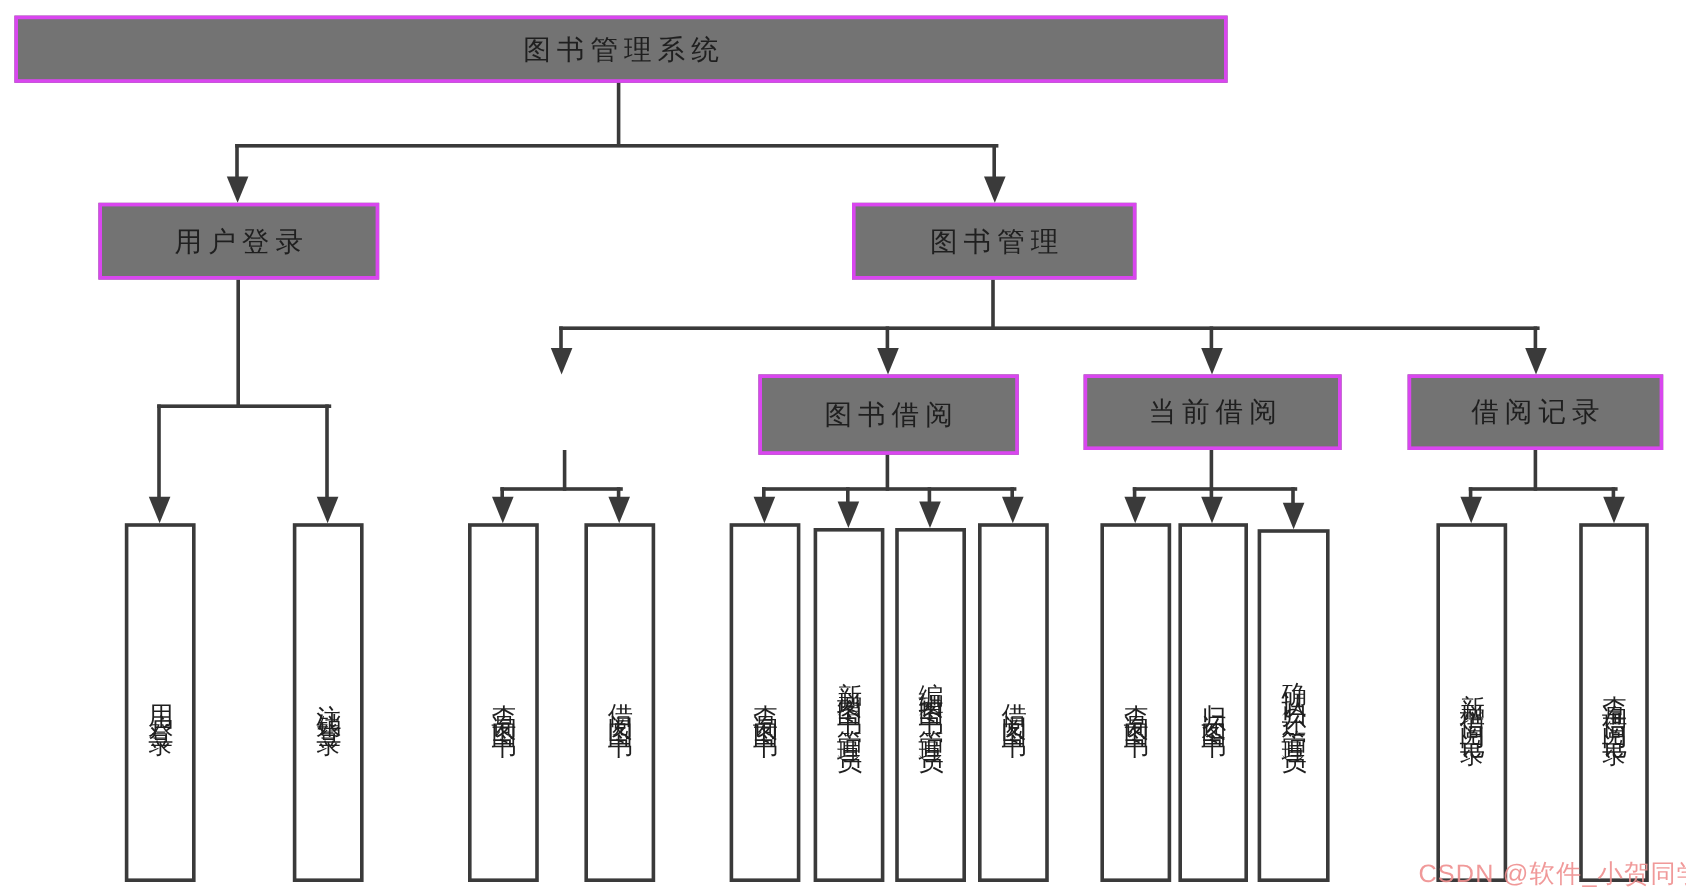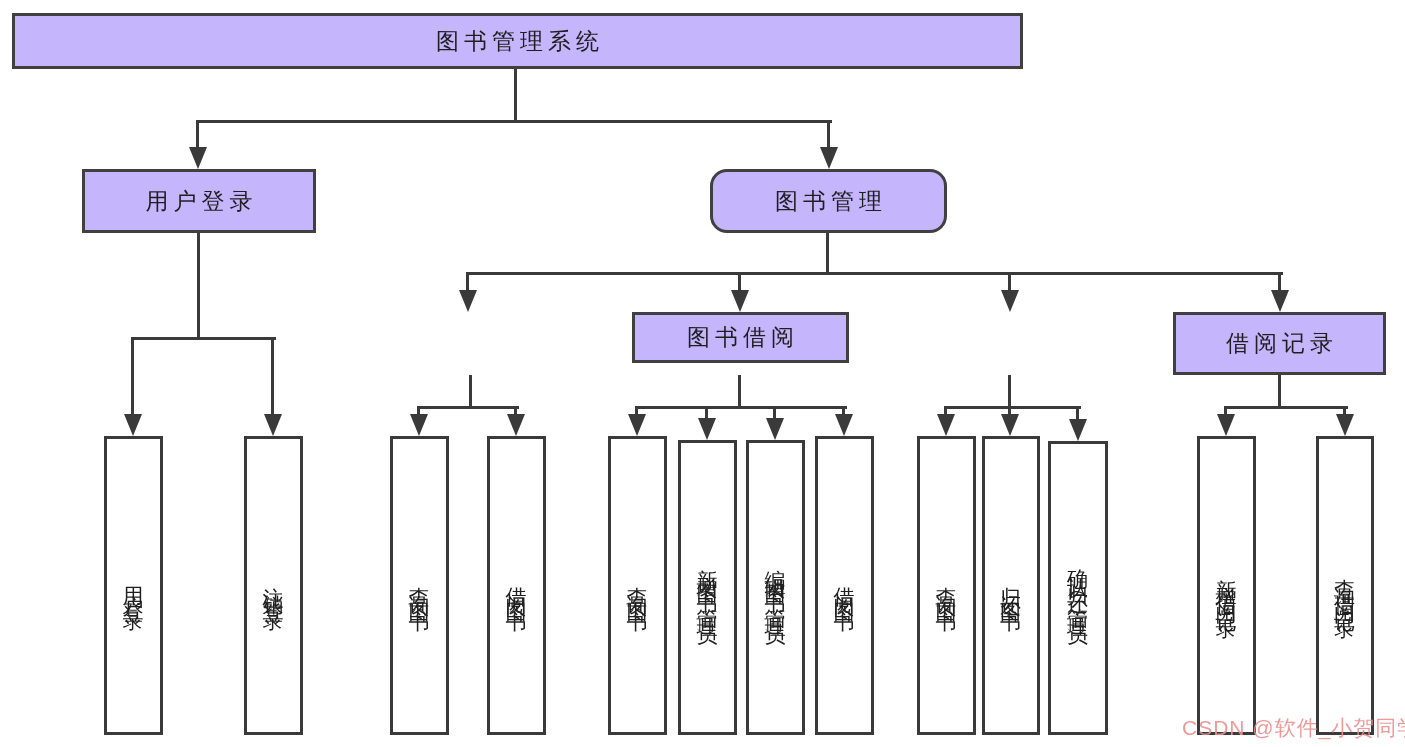--- a/index.html
+++ b/index.html
@@ -8,22 +8,22 @@
   #stage {
     position: relative;
     width: 1405px;
     height: 747px;
     background: #ffffff;
     overflow: hidden;
   }
   
   .hbox {
     position: absolute;
-    border: 3px solid #404040;
-    background: #c4b5fd;
+    border: 3px solid #d946ef;
+    background: #737373;
     display: flex;
     align-items: center;
     justify-content: center;
     font-size: 23px;
     letter-spacing: 5px;
     color: #1f1f1f;
     text-indent: 5px; 
     z-index: 2;
   }
   
@@ -135,26 +135,29 @@
       <div class="arrow" style="left: 1336px; top: 414px;"></div>
     </div>
 
   <div class="hbox" style="left:12px; top:13px; width:1011px; height:56px;">
     <span>图书管理系统</span>
   </div>
 
   <div class="hbox" style="left:82px; top:169px; width:234px; height:64px;">
     <span>用户登录</span>
   </div>
-  <div class="hbox" style="left:710px; top:169px; width:237px; height:64px;border-radius:17px;">
+  <div class="hbox" style="left:710px; top:169px; width:237px; height:64px;">
     <span>图书管理</span>
   </div>
 
-  <div class="hbox" style="left:632px; top:312px; width:217px; height:51px;">
+  <div class="hbox" style="left:632px; top:312px; width:217px; height:67px;">
     <span>图书借阅</span>
+  </div>
+  <div class="hbox" style="left:903px; top:312px; width:215px; height:63px;">
+    <span>当前借阅</span>
   </div>
   <div class="hbox" style="left:1173px; top:312px; width:213px; height:63px;">
     <span>借阅记录</span>
   </div>
 
   <div class="vbox" style="left:104px;">
     <span class="vtext">用户登录</span>
   </div>
   <div class="vbox" style="left:244px;">
     <span class="vtext">注销登录</span>

